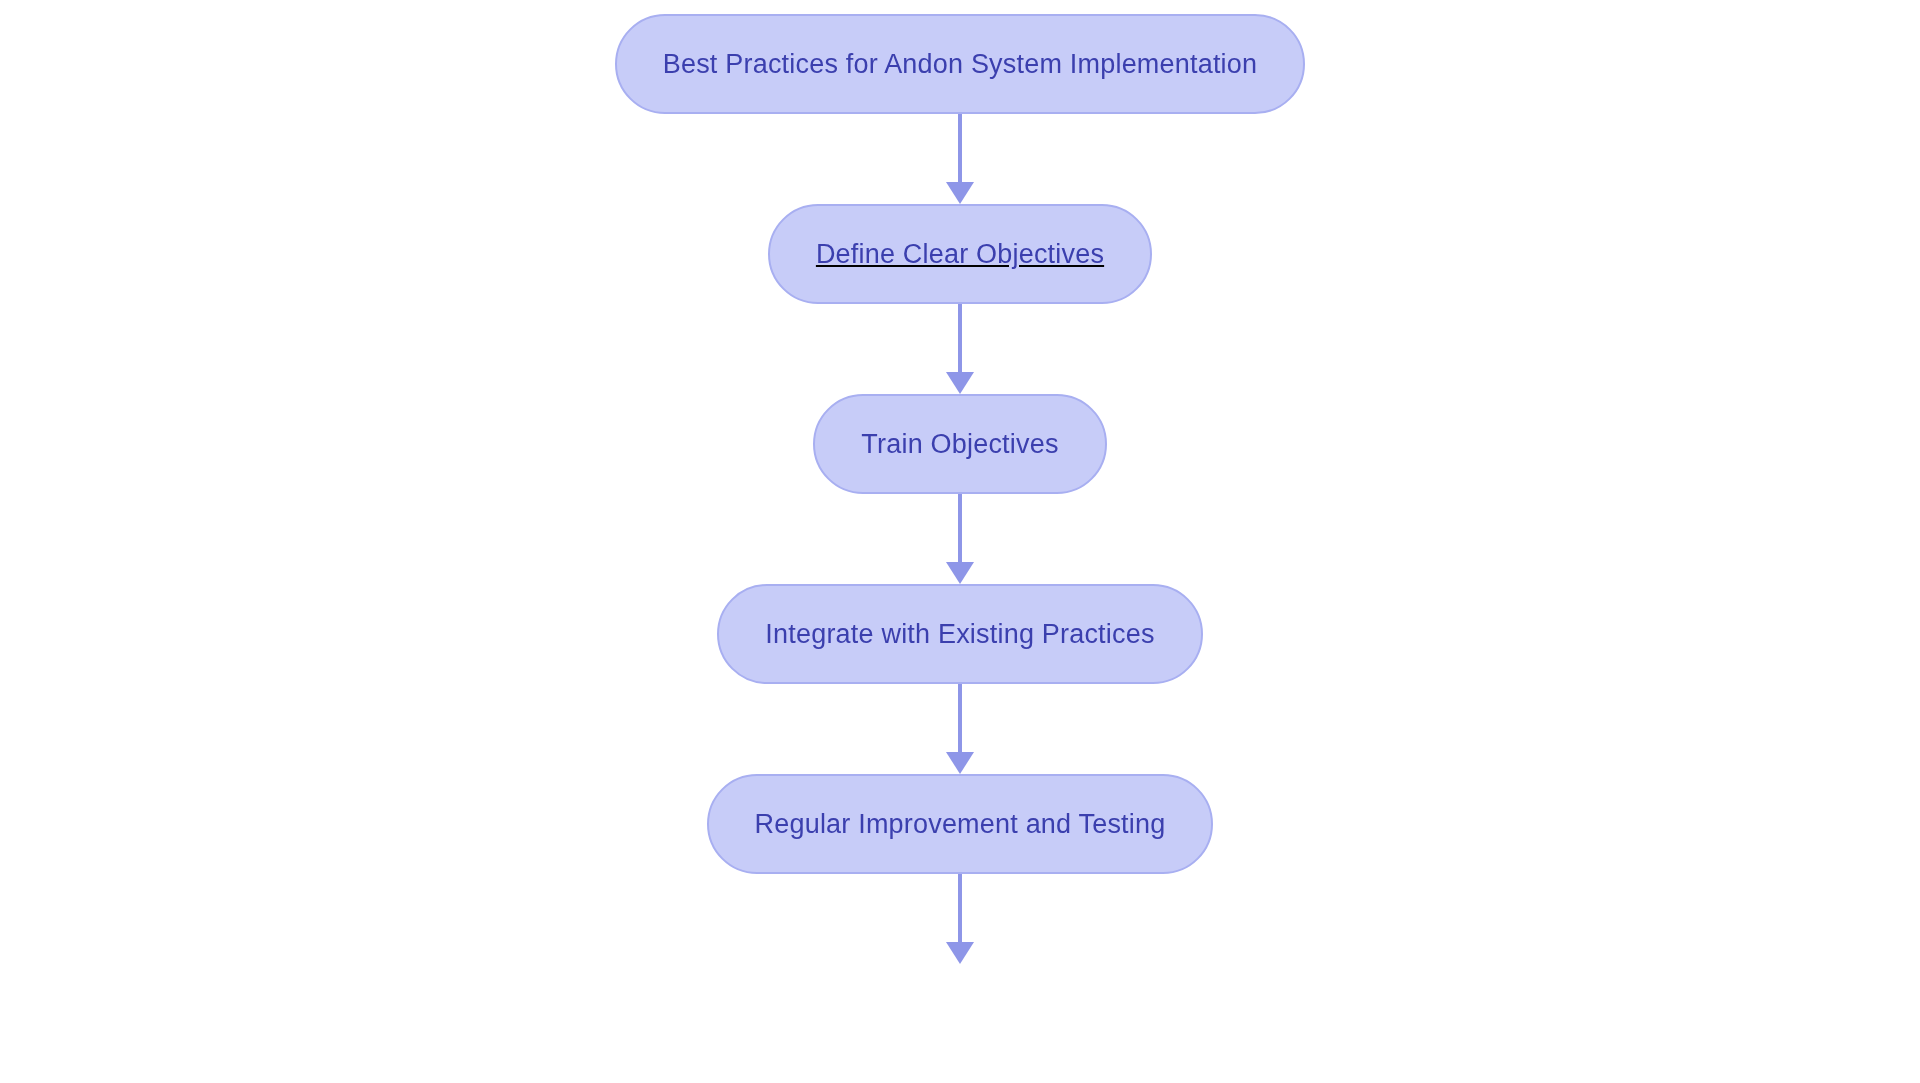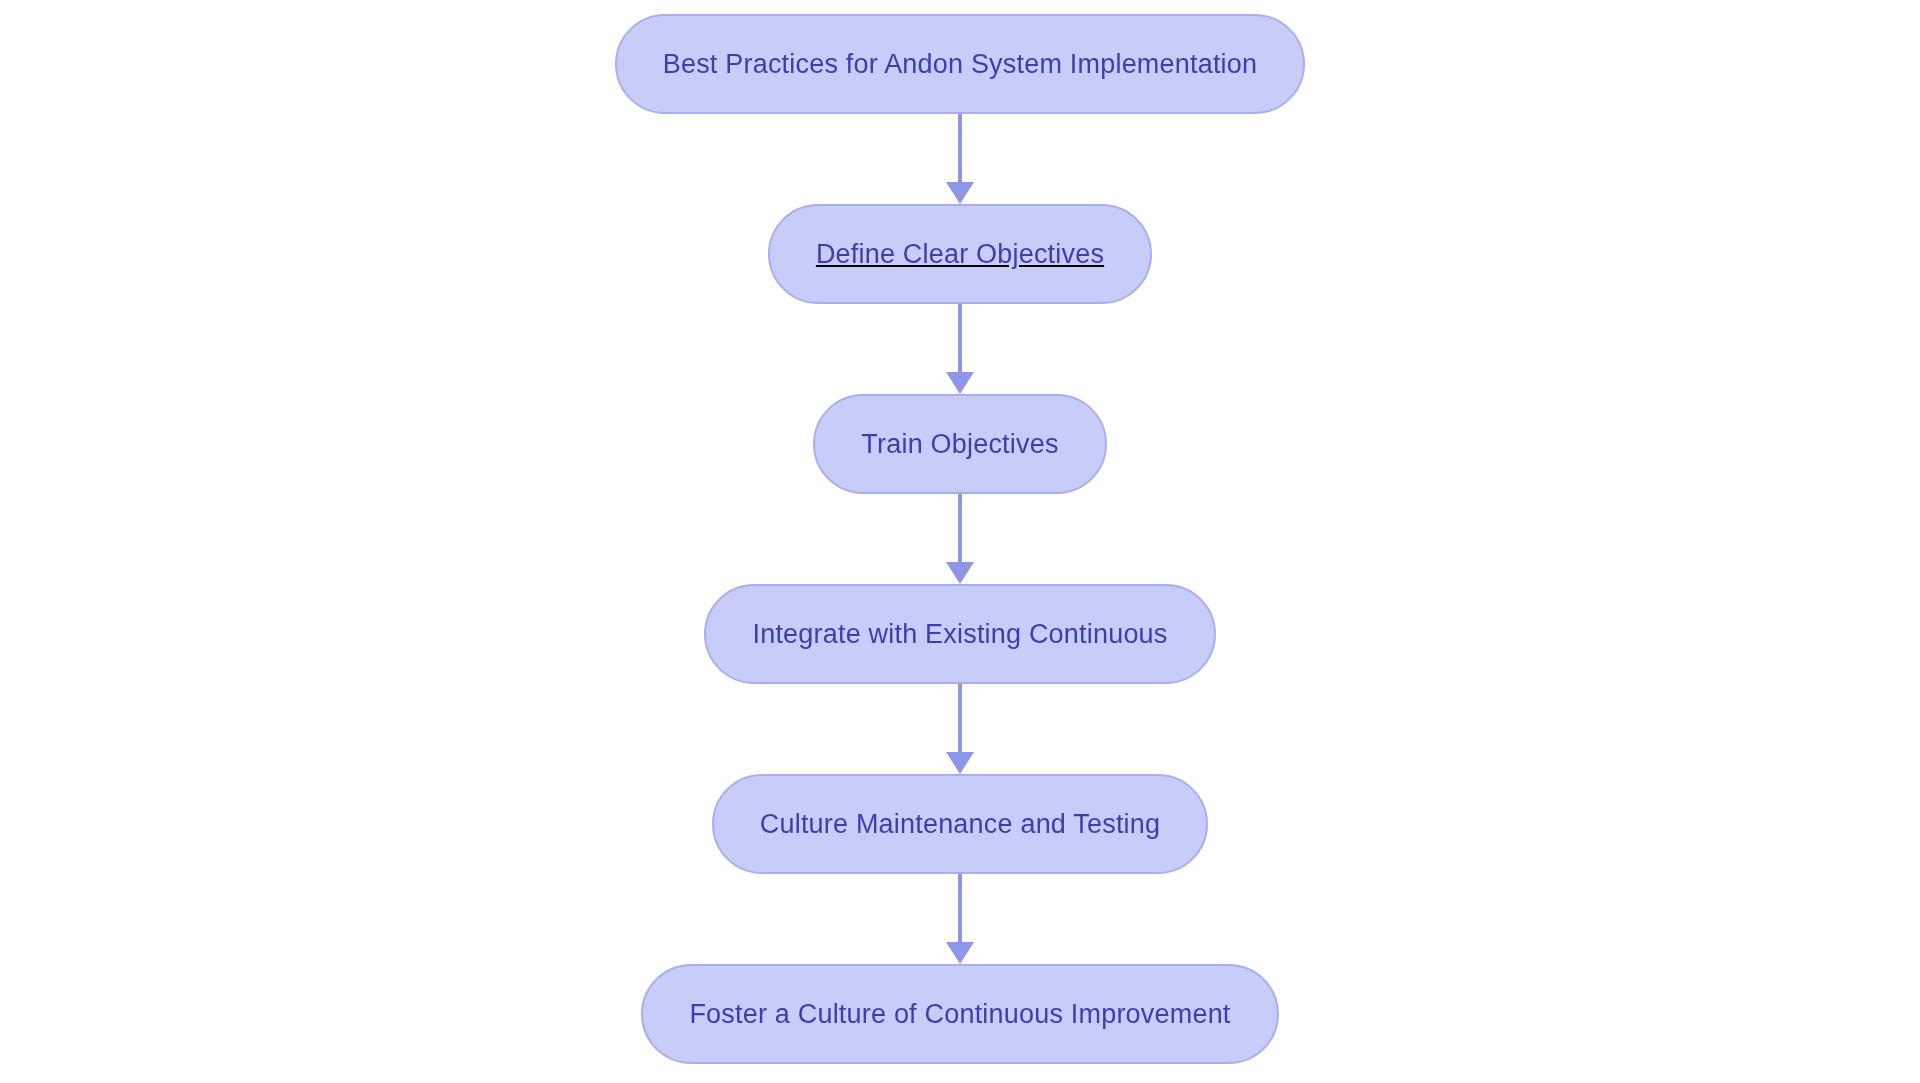--- a/index.html
+++ b/index.html
@@ -87,29 +87,26 @@
       <div class="arrow-head"></div>
     </div>
     <div class="node" style="height: 100px; min-width: 259px;">
       <span class="node-label">Train Objectives</span>
     </div>
     <div class="arrow" style="height: 90px;">
       <div class="arrow-line"></div>
       <div class="arrow-head"></div>
     </div>
     <div class="node" style="height: 100px; min-width: 459px;">
-      <span class="node-label">Integrate with Existing Continuous</span>
+      <span class="node-label">Integrate with Existing Practices</span>
     </div>
     <div class="arrow" style="height: 90px;">
       <div class="arrow-line"></div>
       <div class="arrow-head"></div>
     </div>
     <div class="node" style="height: 100px; min-width: 459px;">
-      <span class="node-label">Culture Maintenance and Testing</span>
+      <span class="node-label">Regular Improvement and Testing</span>
     </div>
     <div class="arrow" style="height: 90px;">
       <div class="arrow-line"></div>
       <div class="arrow-head"></div>
     </div>
-    <div class="node" style="height: 100px; min-width: 580px;">
-      <span class="node-label">Foster a Culture of Continuous Improvement</span>
-    </div>
   </div>
 
 </body></html>

